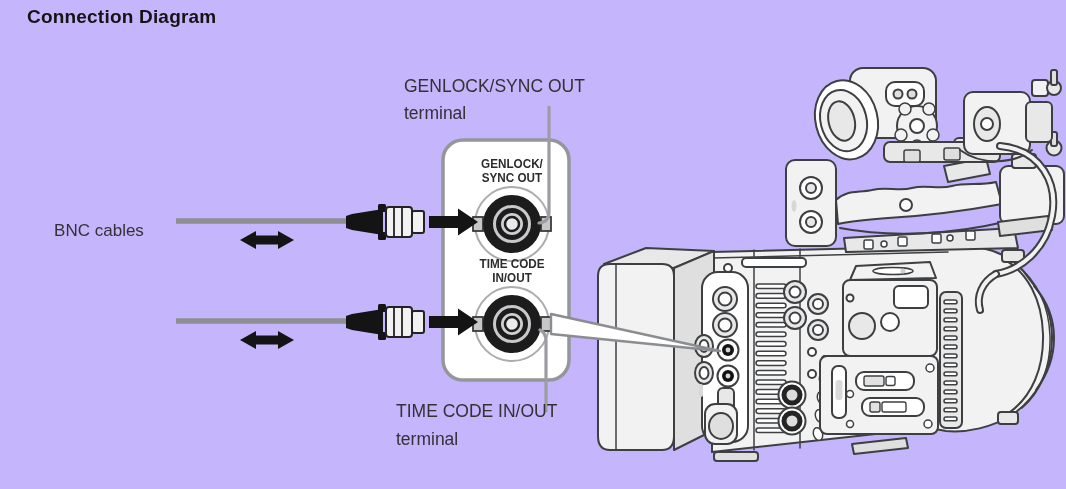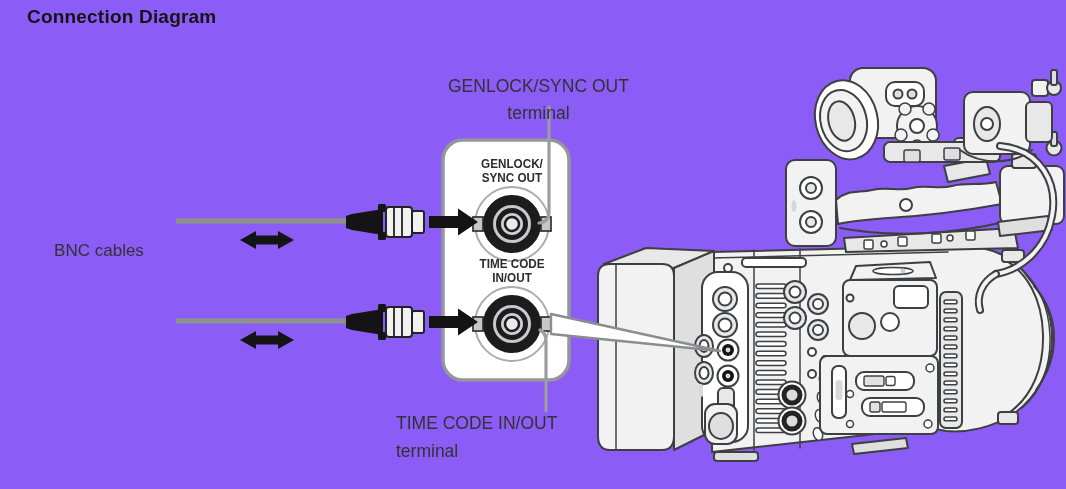--- a/index.html
+++ b/index.html
@@ -1,32 +1,32 @@
 <!DOCTYPE html>
 <html style="--ink: #141414; --label: #323234; --cable: #8d8f92; --leader: #9b9da0; --panel_border: #94969a; --line: #3e3f41; --fill_light: #f2f2f3; --fill_mid: #e8e8e9; --fill_dark: #dfdfe0;"><head>
 <meta charset="utf-8">
 <style>
   html,body { margin:0; padding:0; background:#ffffff; }
   .canvas {
-    position:relative; width:1066px; height:489px; background:#8b5cf6;
+    position:relative; width:1066px; height:489px; background:#c4b5fd;
     font-family:"Liberation Sans", sans-serif; overflow:hidden;
   }
   .canvas svg { position:absolute; left:0; top:0; }
 
   .title {
     position:absolute; left:27px; top:6px;
     font-size:19px; font-weight:bold; color:var(--ink);
     letter-spacing:.2px;
   }
   .callout { position:absolute; color:var(--label); font-size:17.5px; line-height:27px; white-space:nowrap; }
-  .callout-genlock { left:448px; top:73px;text-align:center; }
-  .callout-timecode { left:396px; top:409px; line-height:28px; }
+  .callout-genlock { left:404px; top:73px; }
+  .callout-timecode { left:396px; top:397px; line-height:28px; }
   .bnc-label {
     position:absolute; left:16px; top:218px; width:166px; text-align:center;
-    font-size:17px; line-height:26px; color:var(--label);margin-top:20px;
+    font-size:17px; line-height:26px; color:var(--label);
   }
   .portlabel {
     position:absolute; left:452px; width:120px; text-align:center;
     font-size:13px; font-weight:bold; line-height:14px; color:#2c2c2e;
     transform:scaleX(.9);
   }
   .pl-genlock { top:157px; }
   .pl-timecode { top:257px; }
 
   

